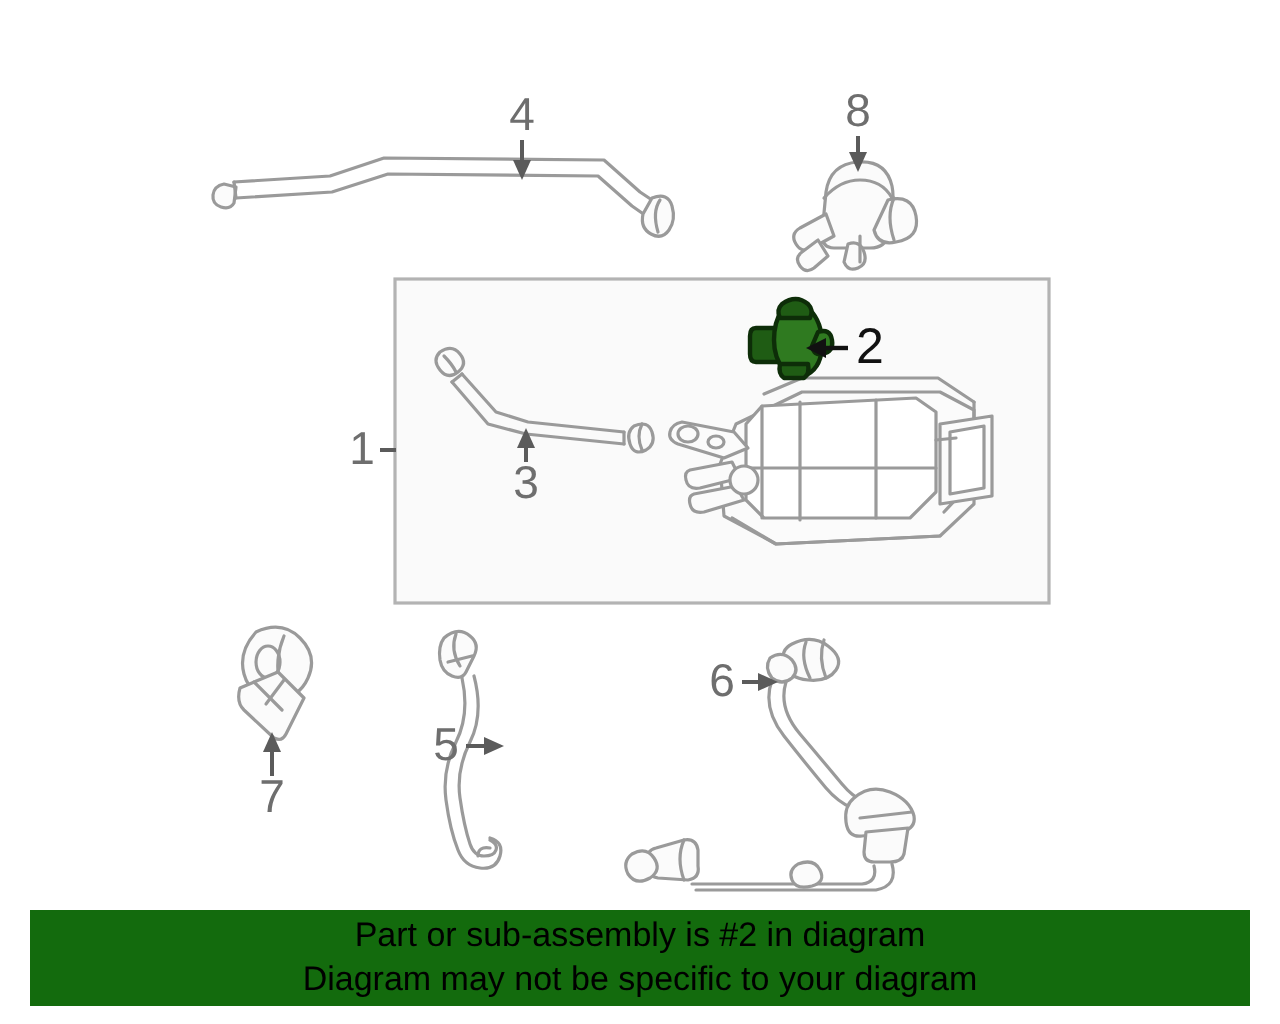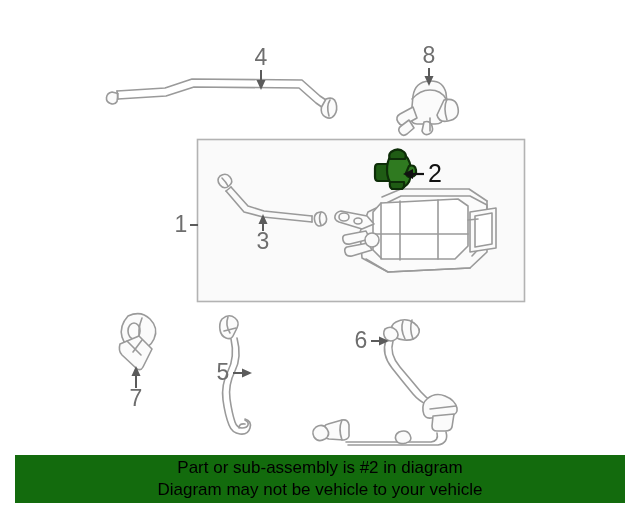--- a/index.html
+++ b/index.html
@@ -299,16 +299,16 @@
 
       <text class="num-label" x="361" y="342">6</text>
       <line class="callout-line" x1="371" y1="341" x2="381" y2="341"></line>
       <polygon class="callout-head" points="389,341 379,336.5 379,345.5"></polygon>
     </g>
 
   </svg>
 
   <div id="caption-banner">
     <div class="caption-line">Part or sub-assembly is #2 in diagram</div>
-    <div class="caption-line">Diagram may not be vehicle to your vehicle</div>
+    <div class="caption-line">Diagram may not be specific to your diagram</div>
   </div>
 
 </div>
 
 </body></html>

